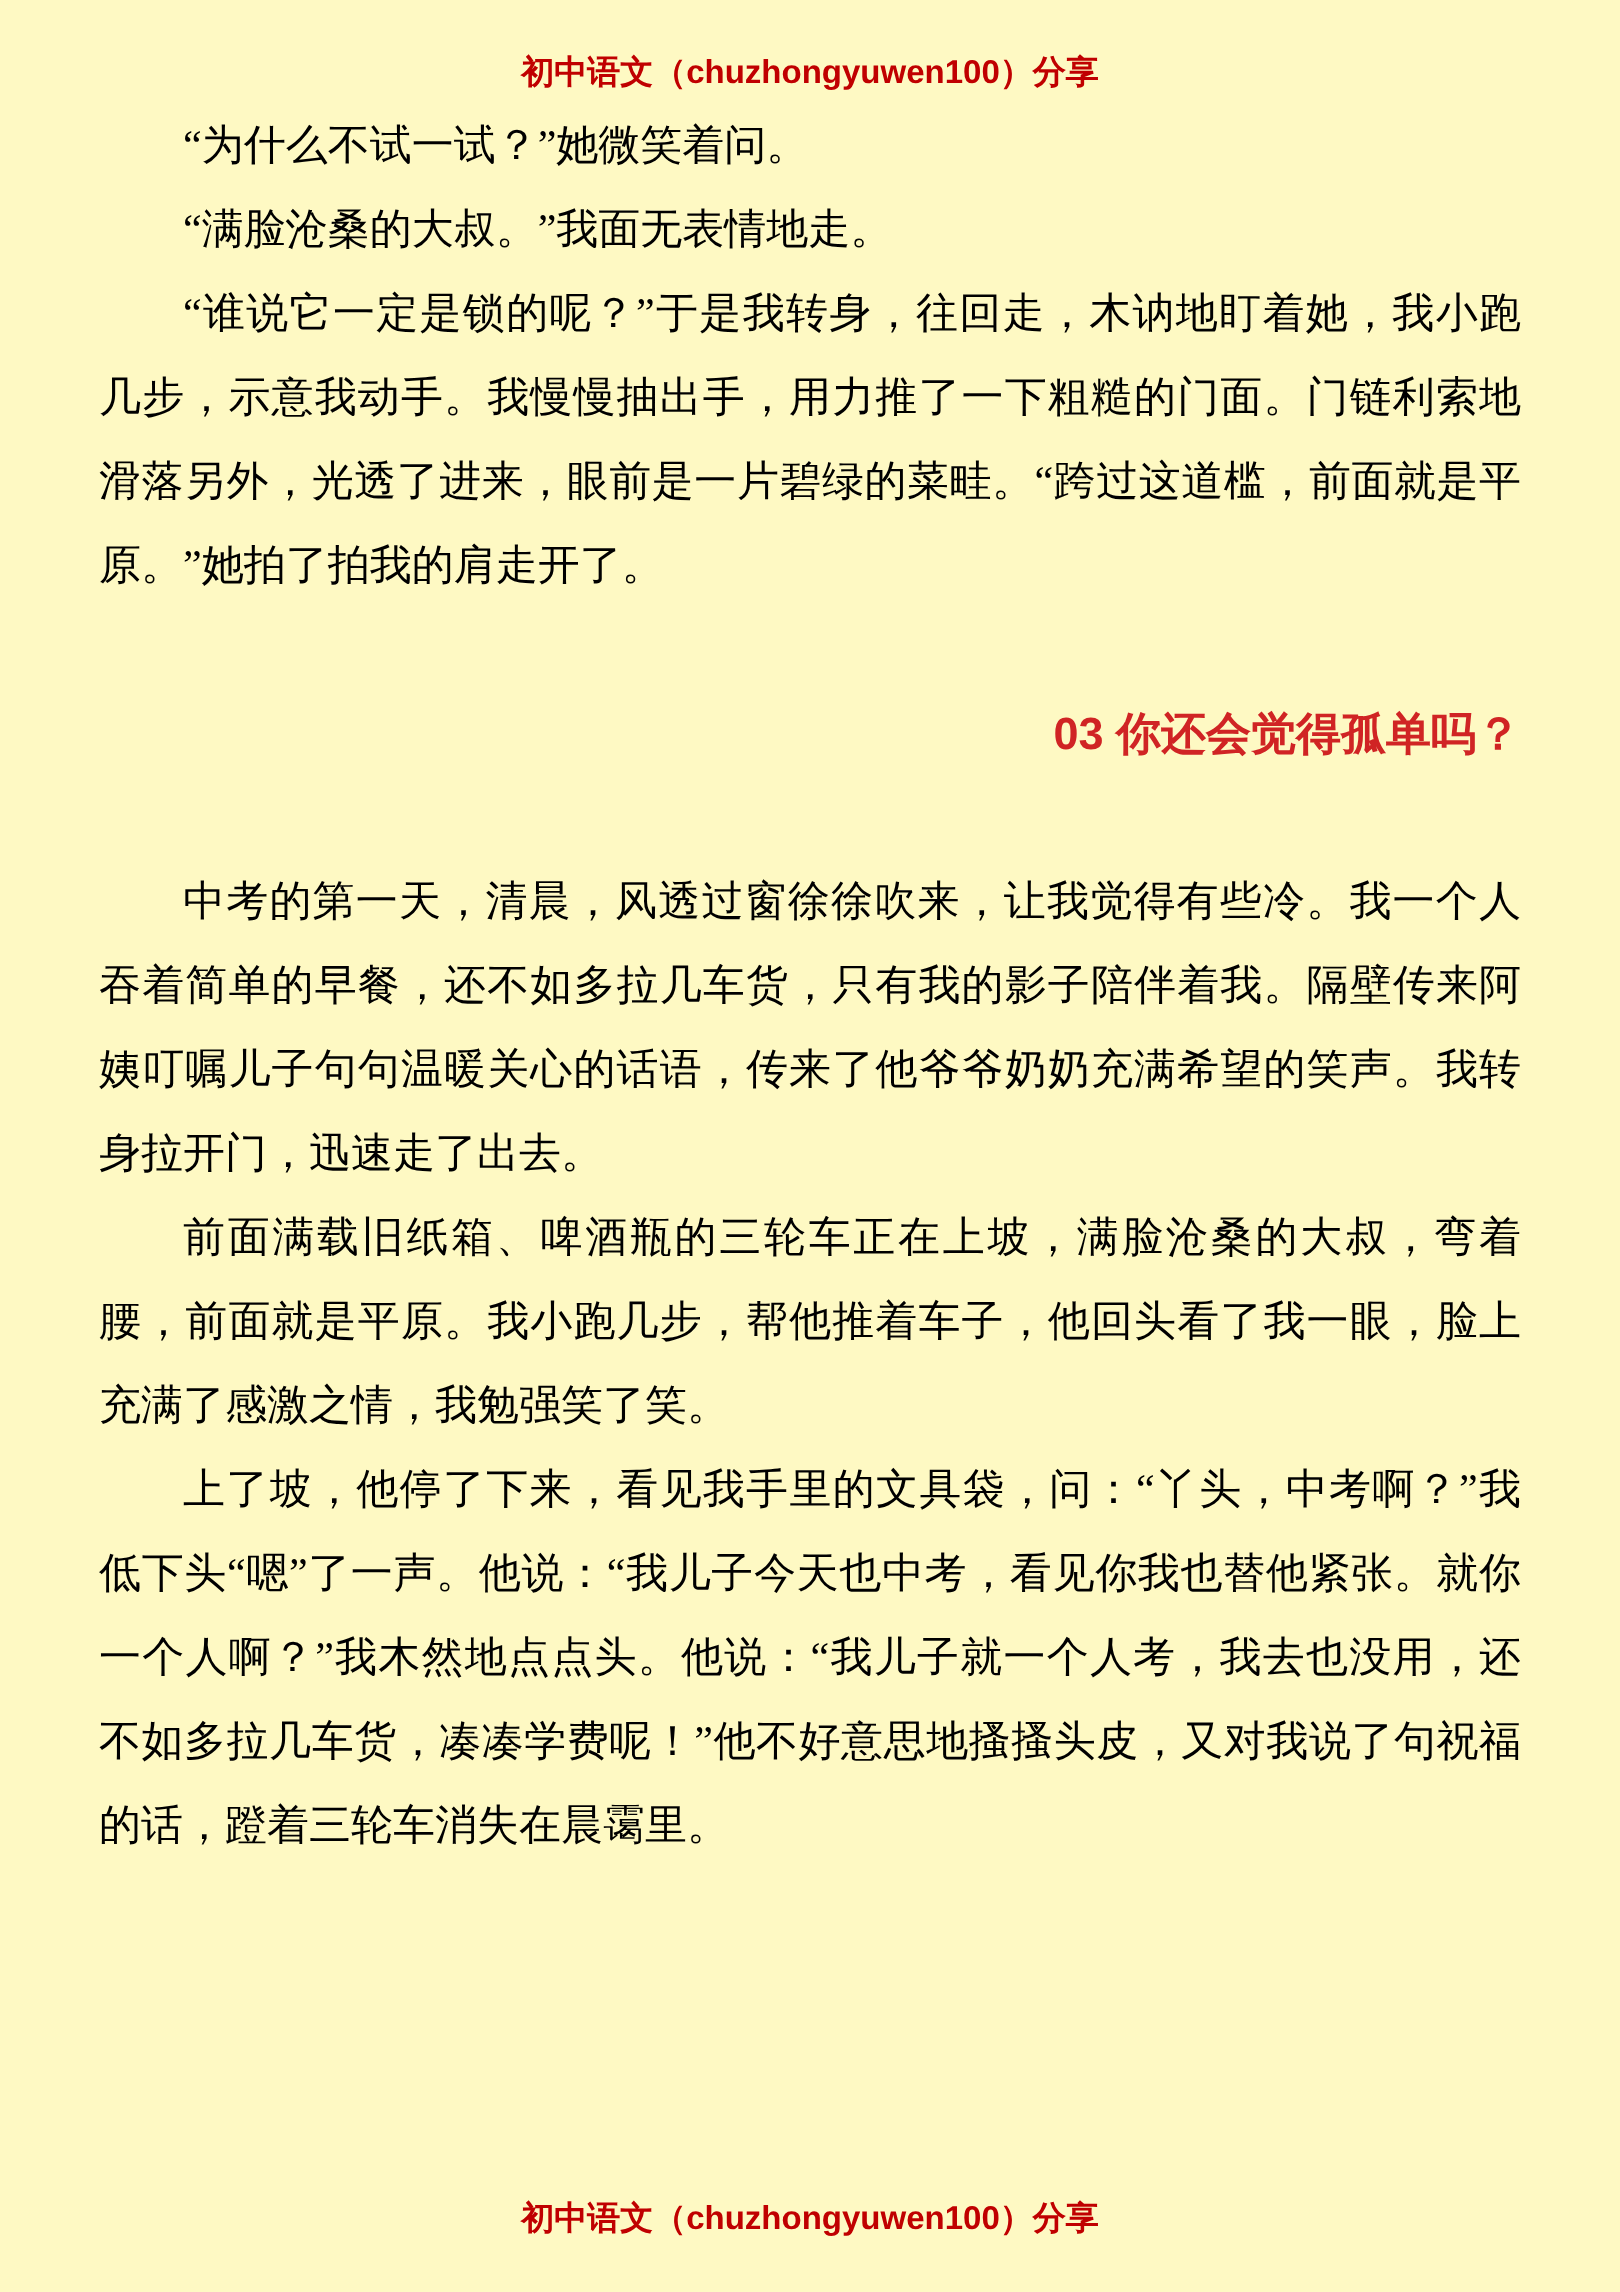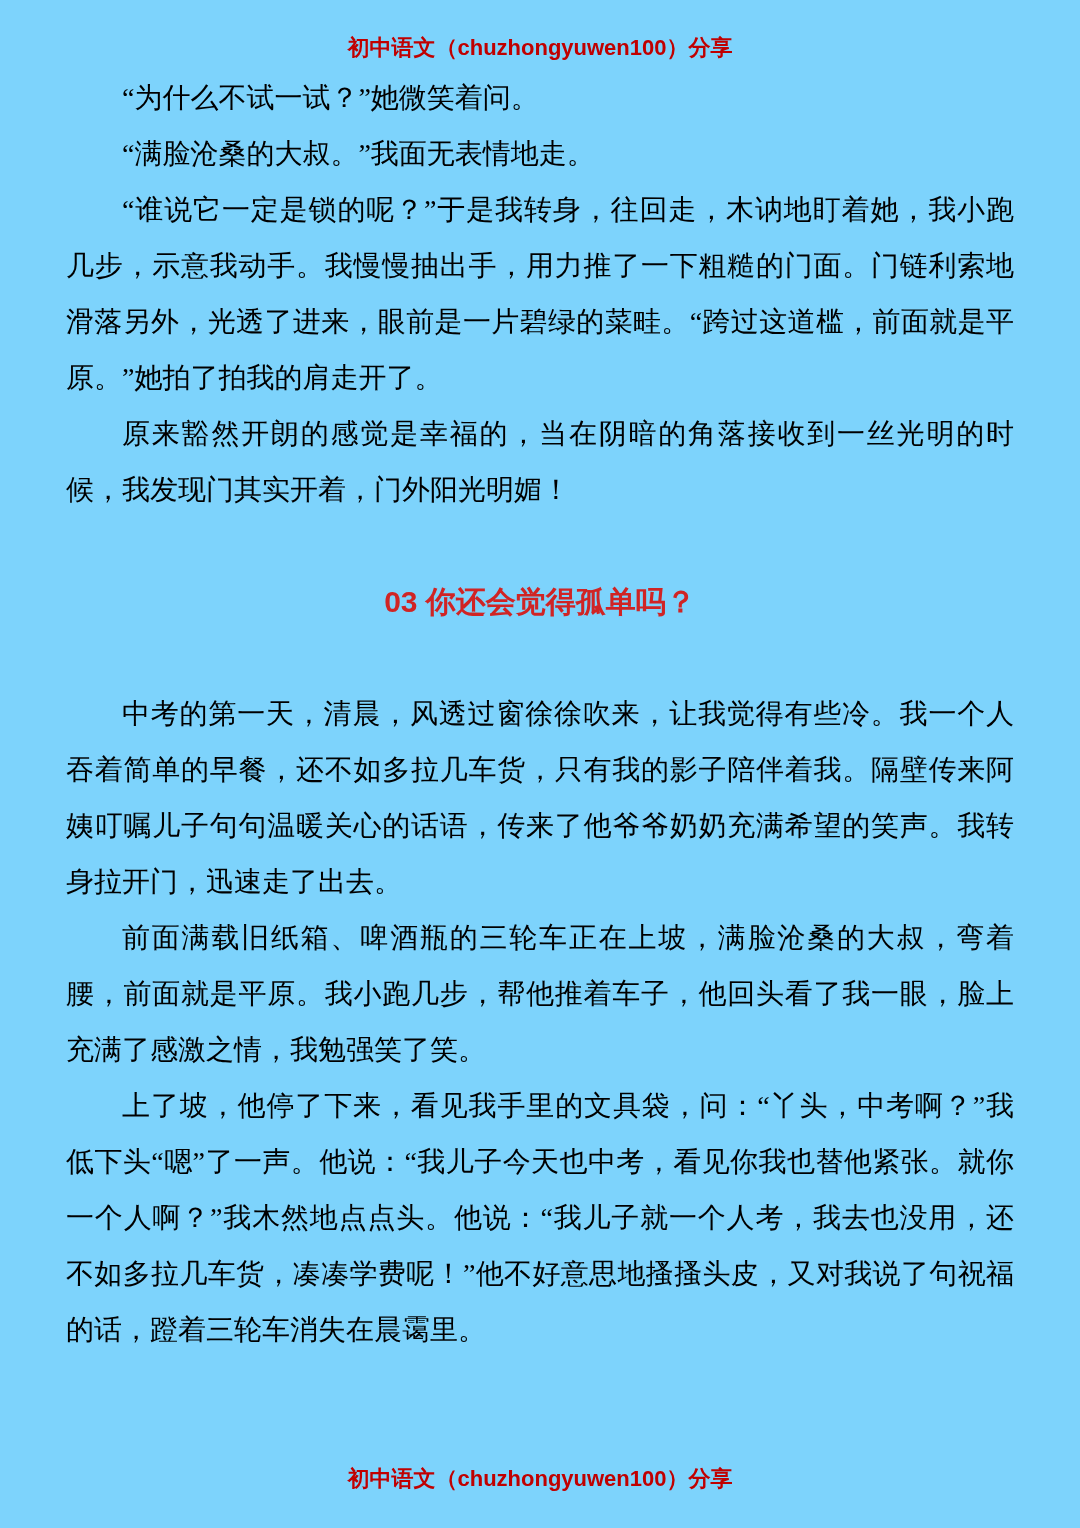--- a/index.html
+++ b/index.html
@@ -1,20 +1,20 @@
 <!DOCTYPE html>
 <html><head>
 <meta charset="utf-8">
 <style>
   html, body { margin: 0; padding: 0; background: #ffffff; }
   .page {
     position: relative;
     width: 1080px;
     height: 1528px;
-    background: #7dd3fc;
+    background: #fef9c3;
     overflow: hidden;
     font-family: "Liberation Sans", sans-serif;
     color: #000000;
   }
   .page-header, .page-footer {
     position: absolute;
     left: 0;
     width: 100%;
     text-align: center;
     font-size: 22px;
@@ -39,40 +39,39 @@
     text-align: justify;
   }
   .para {
     margin: 0;
     padding: 0;
     text-align: justify;
   }
   .para.indent { text-indent: 2em; font-family: Liberation Serif, serif; }
   .section-heading {
     margin: 56px 0;
-    text-align: center;
+    text-align: right;
     text-indent: 0;
     font-size: 30px;
     line-height: 56px;
     font-weight: bold;
     color: #d02424;
   }
 </style>
 </head>
 <body>
 
 <div class="page">
 
   <div class="page-header"><span>初中语文（</span><span class="latin">chuzhongyuwen100</span><span>）分享</span></div>
 
   <div class="content">
     <p class="para indent">“为什么不试一试？”她微笑着问。</p>
     <p class="para indent">“满脸沧桑的大叔。”我面无表情地走。</p>
     <p class="para indent">“谁说它一定是锁的呢？”于是我转身，往回走，木讷地盯着她，我小跑几步，示意我动手。我慢慢抽出手，用力推了一下粗糙的门面。门链利索地滑落另外，光透了进来，眼前是一片碧绿的菜畦。“跨过这道槛，前面就是平原。”她拍了拍我的肩走开了。</p>
-    <p class="para indent">原来豁然开朗的感觉是幸福的，当在阴暗的角落接收到一丝光明的时候，我发现门其实开着，门外阳光明媚！</p>
 
     <p class="para section-heading">03 你还会觉得孤单吗？</p>
 
     <p class="para indent">中考的第一天，清晨，风透过窗徐徐吹来，让我觉得有些冷。我一个人吞着简单的早餐，还不如多拉几车货，只有我的影子陪伴着我。隔壁传来阿姨叮嘱儿子句句温暖关心的话语，传来了他爷爷奶奶充满希望的笑声。我转身拉开门，迅速走了出去。</p>
     <p class="para indent">前面满载旧纸箱、啤酒瓶的三轮车正在上坡，满脸沧桑的大叔，弯着腰，前面就是平原。我小跑几步，帮他推着车子，他回头看了我一眼，脸上充满了感激之情，我勉强笑了笑。</p>
     <p class="para indent">上了坡，他停了下来，看见我手里的文具袋，问：“丫头，中考啊？”我低下头“嗯”了一声。他说：“我儿子今天也中考，看见你我也替他紧张。就你一个人啊？”我木然地点点头。他说：“我儿子就一个人考，我去也没用，还不如多拉几车货，凑凑学费呢！”他不好意思地搔搔头皮，又对我说了句祝福的话，蹬着三轮车消失在晨霭里。</p>
   </div>
 
   <div class="page-footer"><span>初中语文（</span><span class="latin">chuzhongyuwen100</span><span>）分享</span></div>
 

